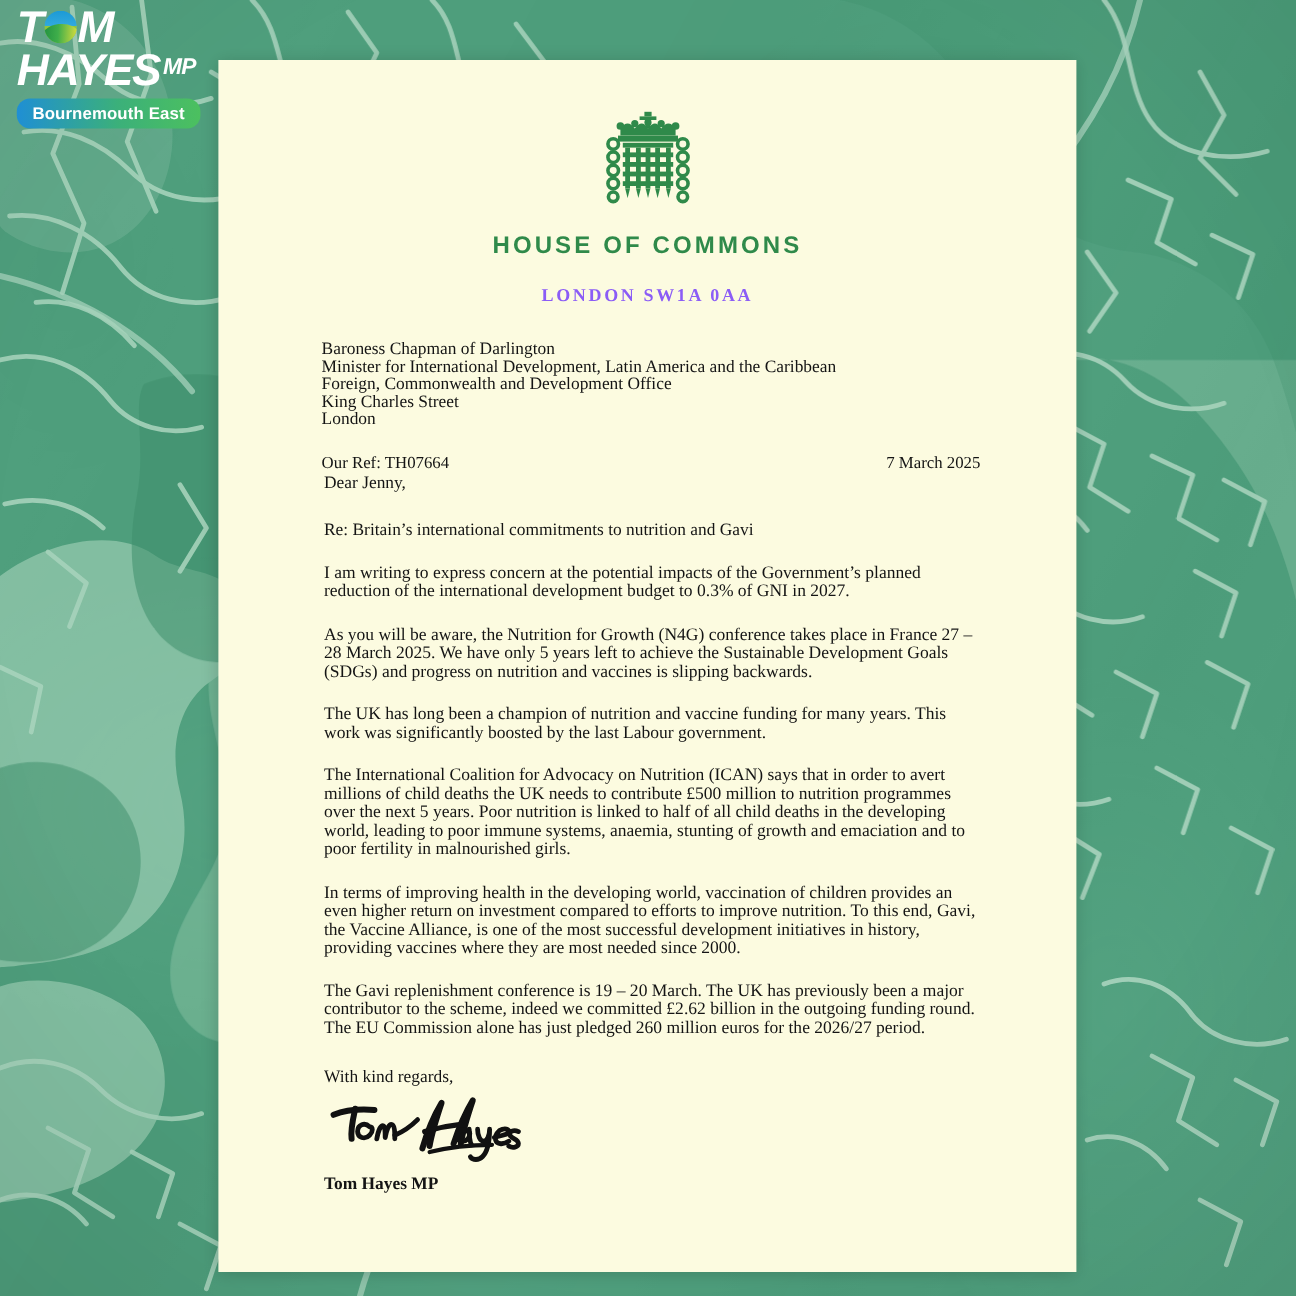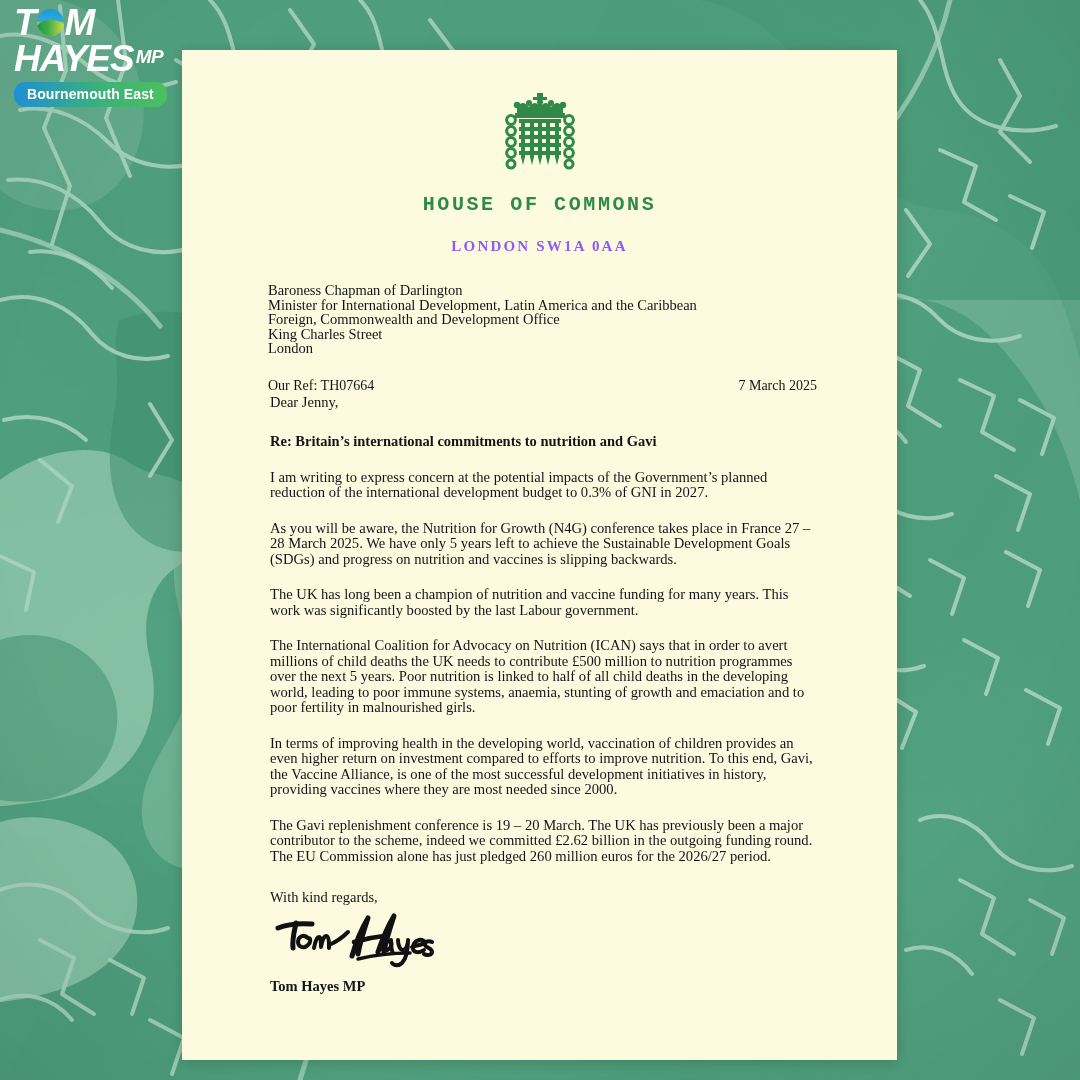--- a/index.html
+++ b/index.html
@@ -83,21 +83,21 @@
     background:#fcfbe0;
     box-shadow:0 2px 14px rgba(0,0,0,.18);
   }
   .sheet-inner{padding:0 0 0 0;height:100%;position:relative;}
 
   
   .letterhead{text-align:center;padding-top:43px;}
   .portcullis{display:inline-block;}
   .hoc-name{
     color:#2f8a4a;
-    font-family:Liberation Mono, monospace;
+    font-family:Liberation Sans, sans-serif;
     font-size:20px;font-weight:bold;letter-spacing:2.6px;
     margin-top:14px;
   }
   .hoc-addr{
     color:#8b5cf6;
     font-family:Liberation Serif, serif;
     font-size:15px;font-weight:bold;letter-spacing:2.2px;
     margin-top:22px;
   }
 
@@ -108,21 +108,21 @@
   .addressee div{white-space:nowrap;}
 
   .refrow{
     display:flex;justify-content:space-between;align-items:baseline;
     margin-top:22px;font-size:14px;
   }
   .refrow .date{padding-right:0px;}
 
   .salutation{font-size:14.5px;padding-left:2px;}
 
-  .subject{margin-top:22px;font-size:14.5px;font-weight:bold;padding-left:2px;}
+  .subject{margin-top:22px;font-size:14.5px;font-weight:normal;padding-left:2px;}
 
   .para{
     margin-top:20px;font-size:14.6px;line-height:15.5px;
     padding-left:2px;text-align:left;
   }
 
   .signoff{margin-top:25px;font-size:14.5px;padding-left:2px;}
 
   .signature{margin-top:6px;padding-left:6px;height:58px;}
   .signature svg{display:block;}

